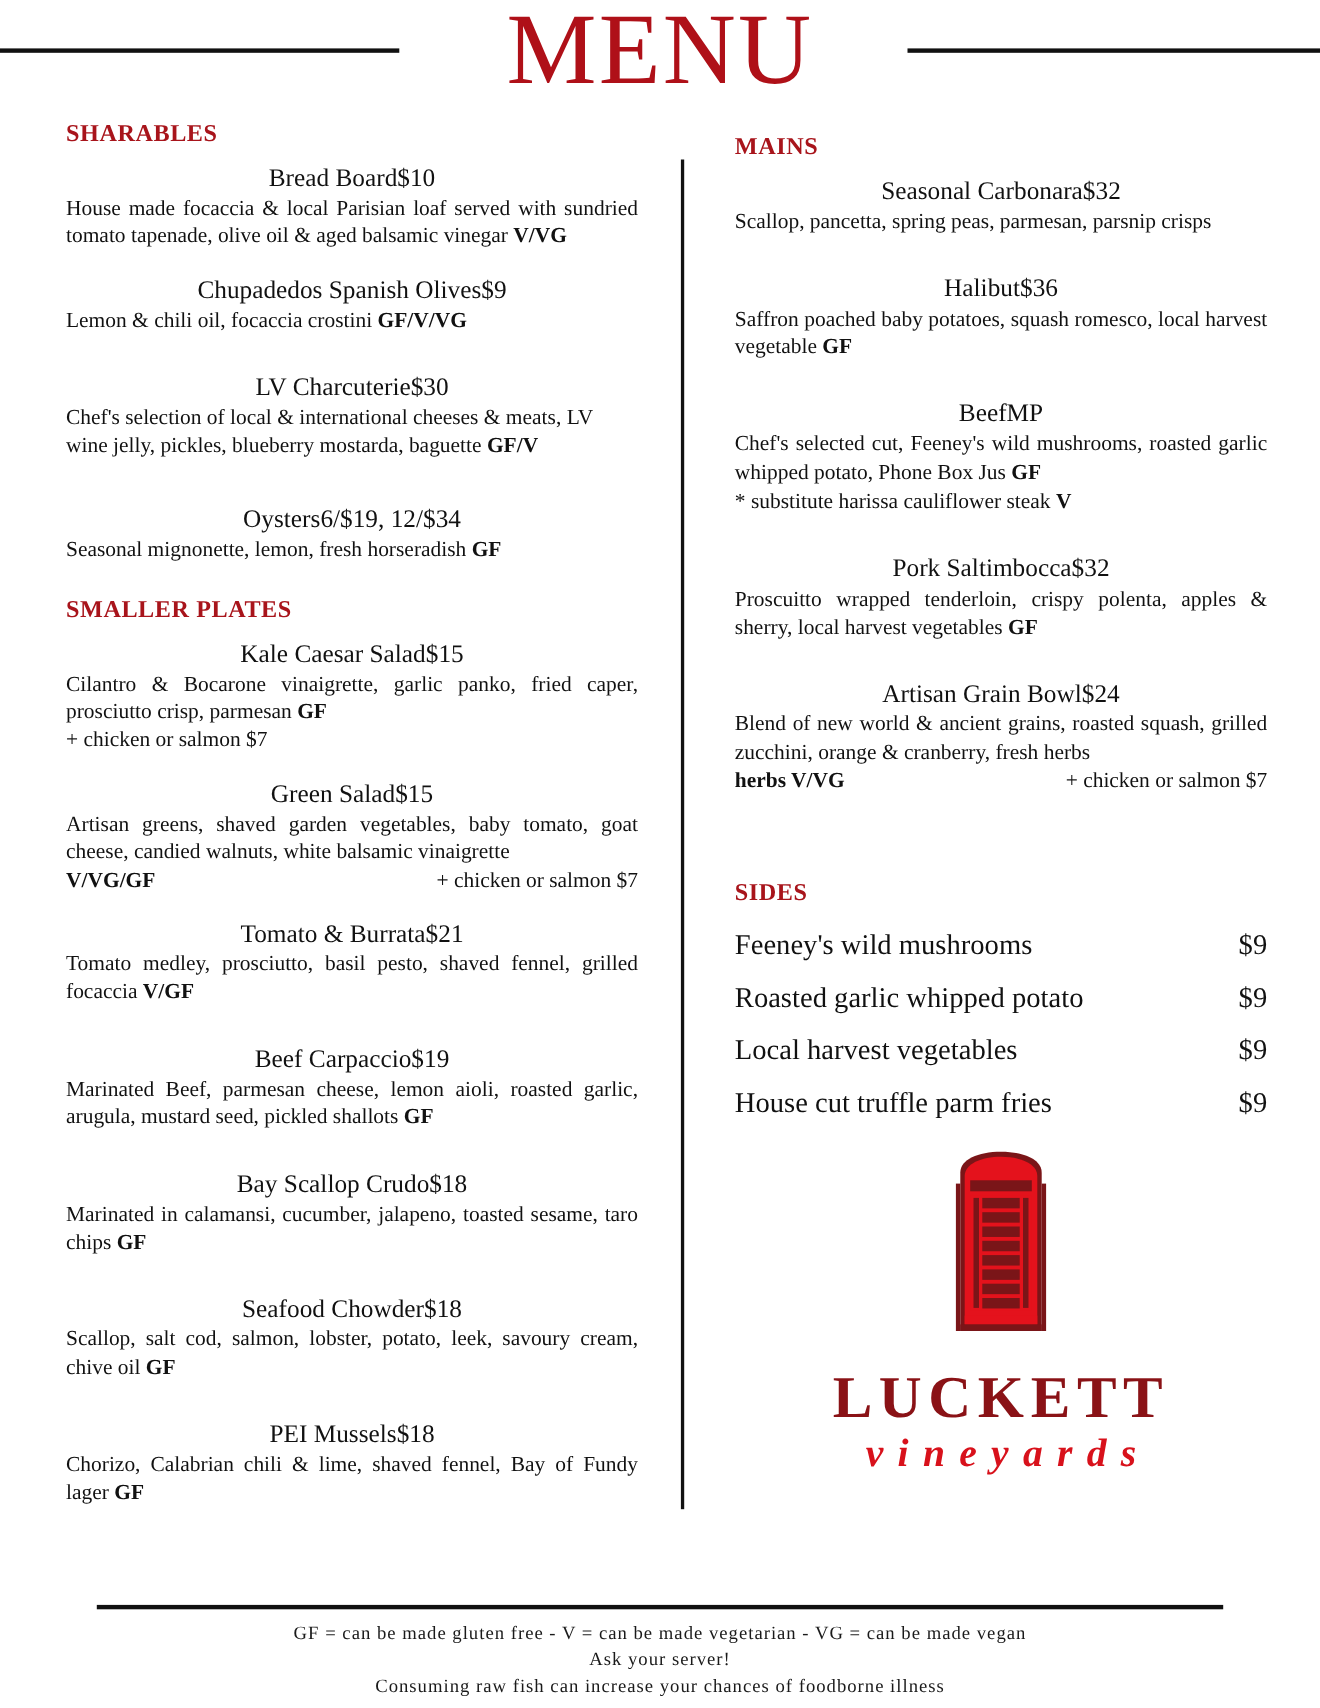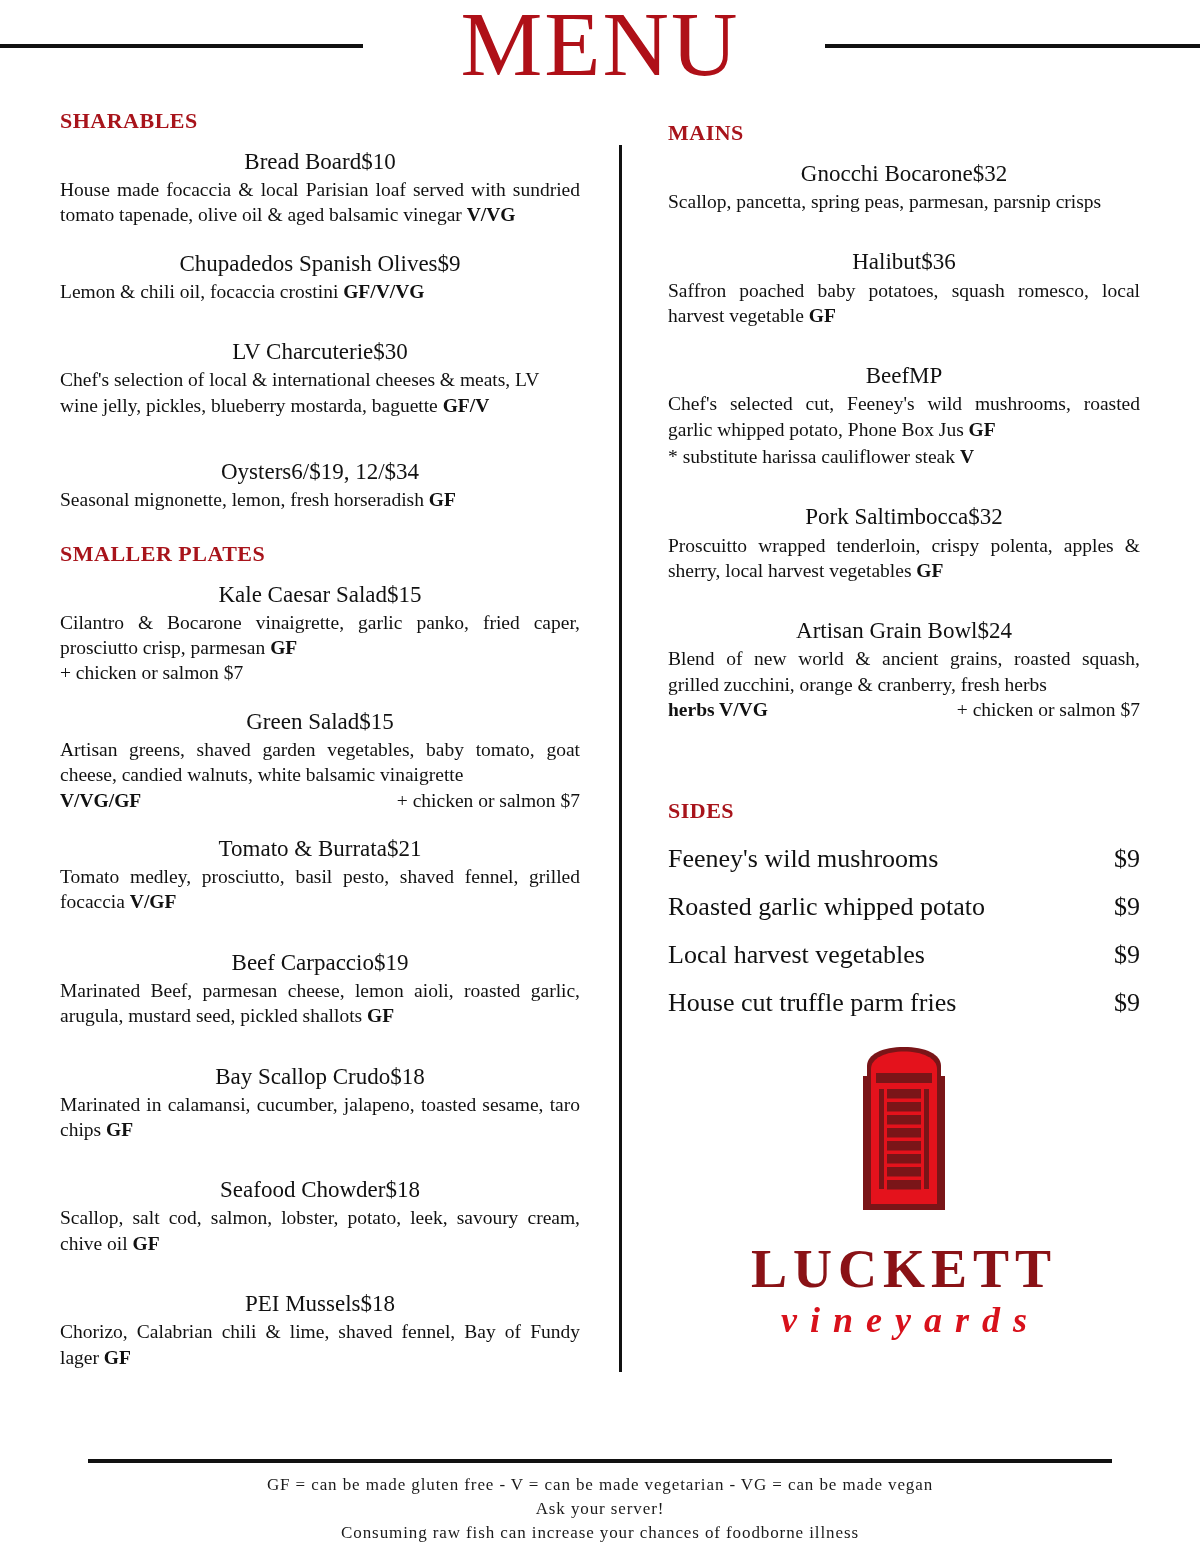--- a/index.html
+++ b/index.html
@@ -59,21 +59,21 @@
   .divider {
     position: absolute;
     left: 619px;
     top: 45px;
     width: 3px;
     height: 1227px;
     background: #111111;
   }
   .col-right {
     width: 580px;
-    padding: 0 60px 0 48px;
+    padding: 0 48px 0 48px;
   }
 
   
   .section-heading {
     color: #A8141B;
     font-size: 22px;
     font-weight: bold;
     letter-spacing: 0.5px;
     line-height: 1;
   }
@@ -290,21 +290,21 @@
     </div>
 
   </div>
 
   <div class="col-right">
 
     <div class="section-heading sh-mains">MAINS</div>
 
     <div class="item gap-lg">
       <div class="item-head">
-        <span class="item-name">Gnocchi Bocarone</span>
+        <span class="item-name">Seasonal Carbonara</span>
         <span class="item-price">$32</span>
       </div>
       <div class="item-desc"><span>Scallop, pancetta, spring peas, parmesan, parsnip crisps</span><b></b></div>
     </div>
 
     <div class="item gap-lg">
       <div class="item-head">
         <span class="item-name">Halibut</span>
         <span class="item-price">$36</span>
       </div>

